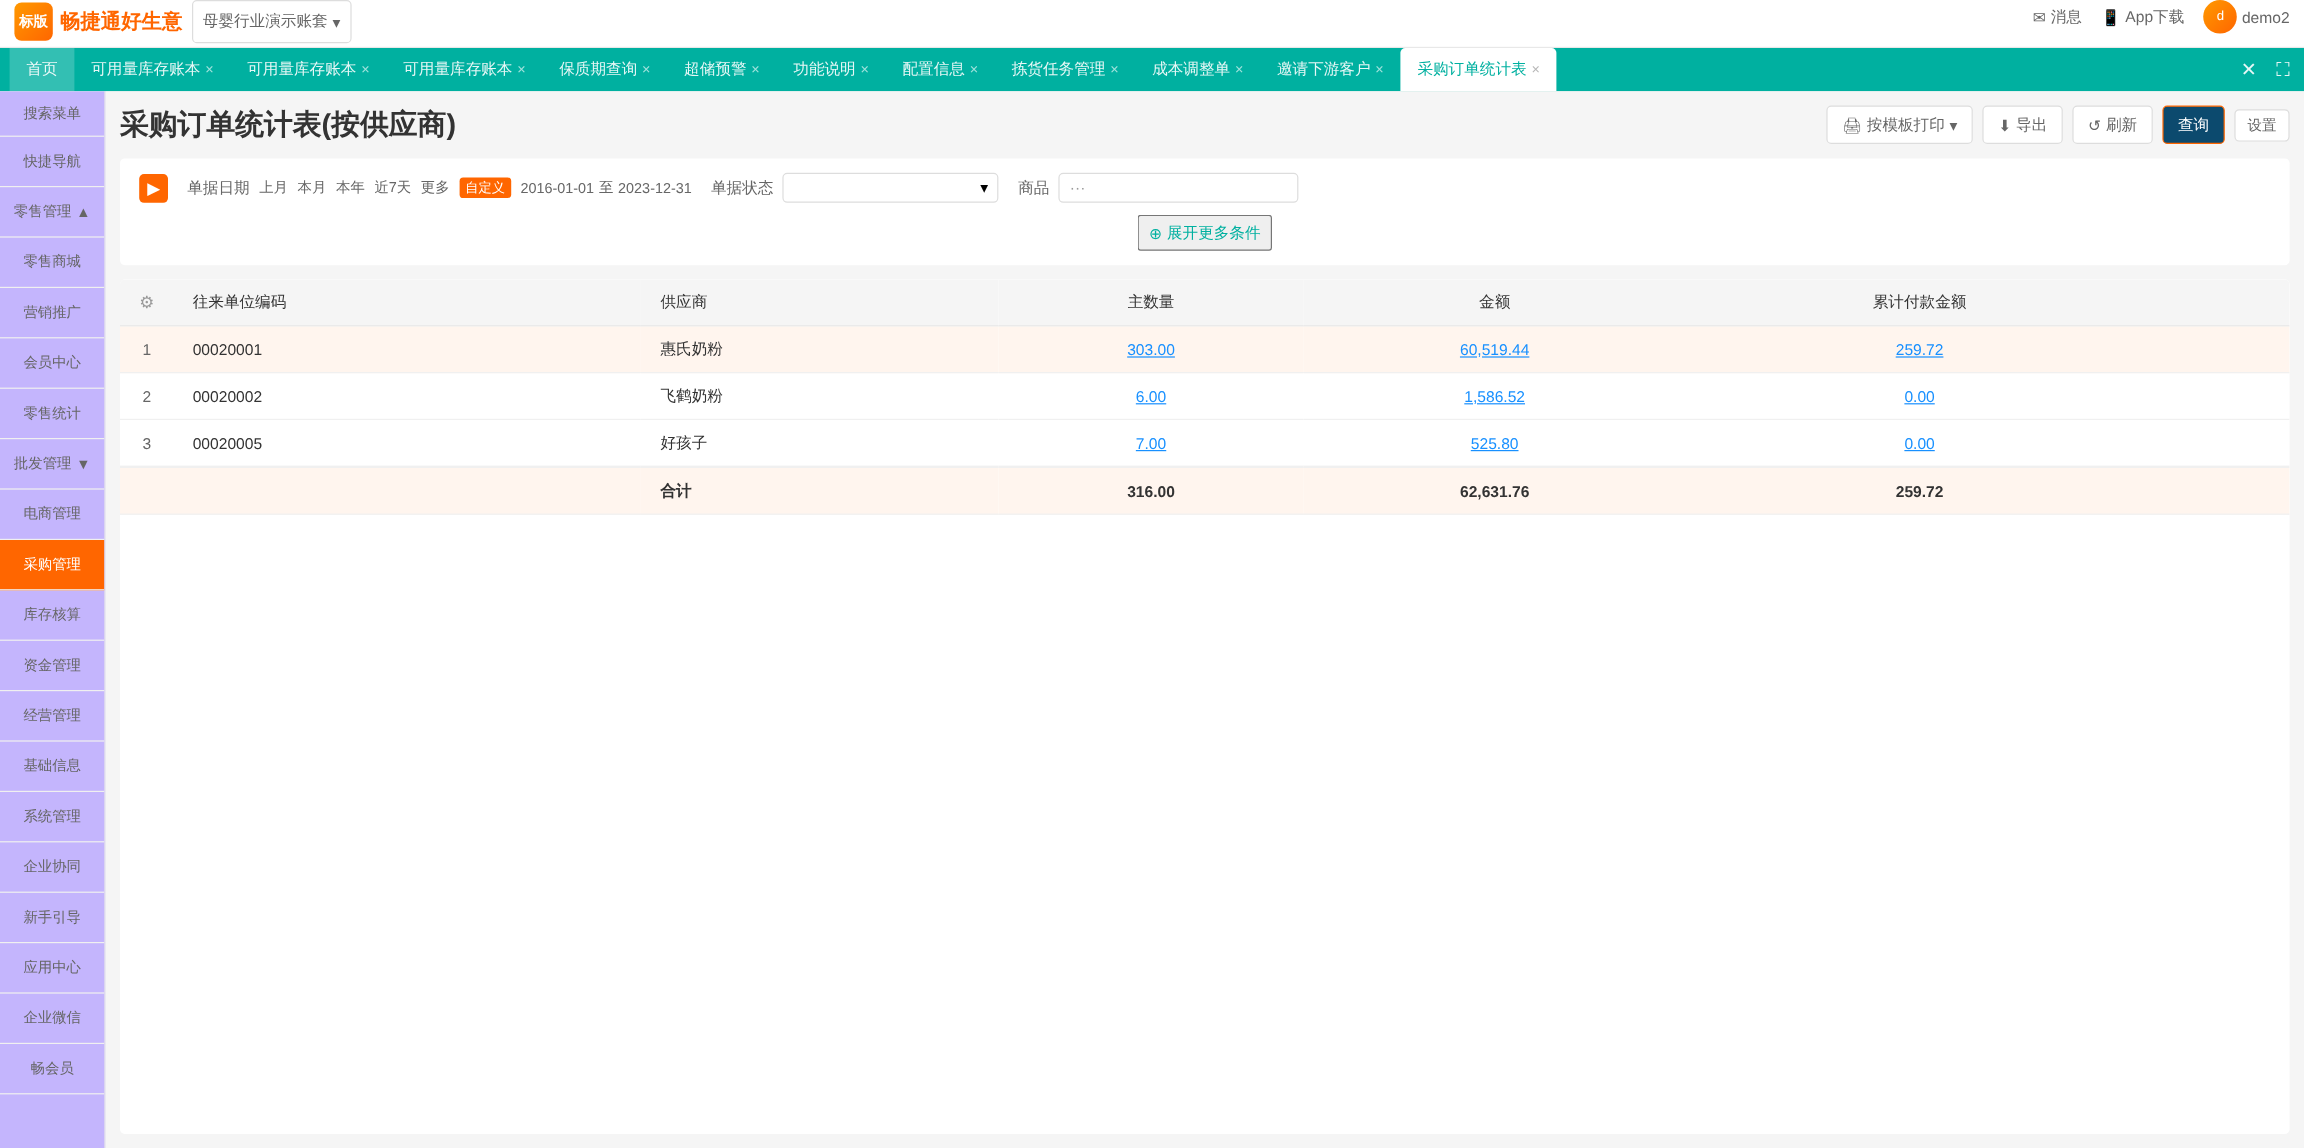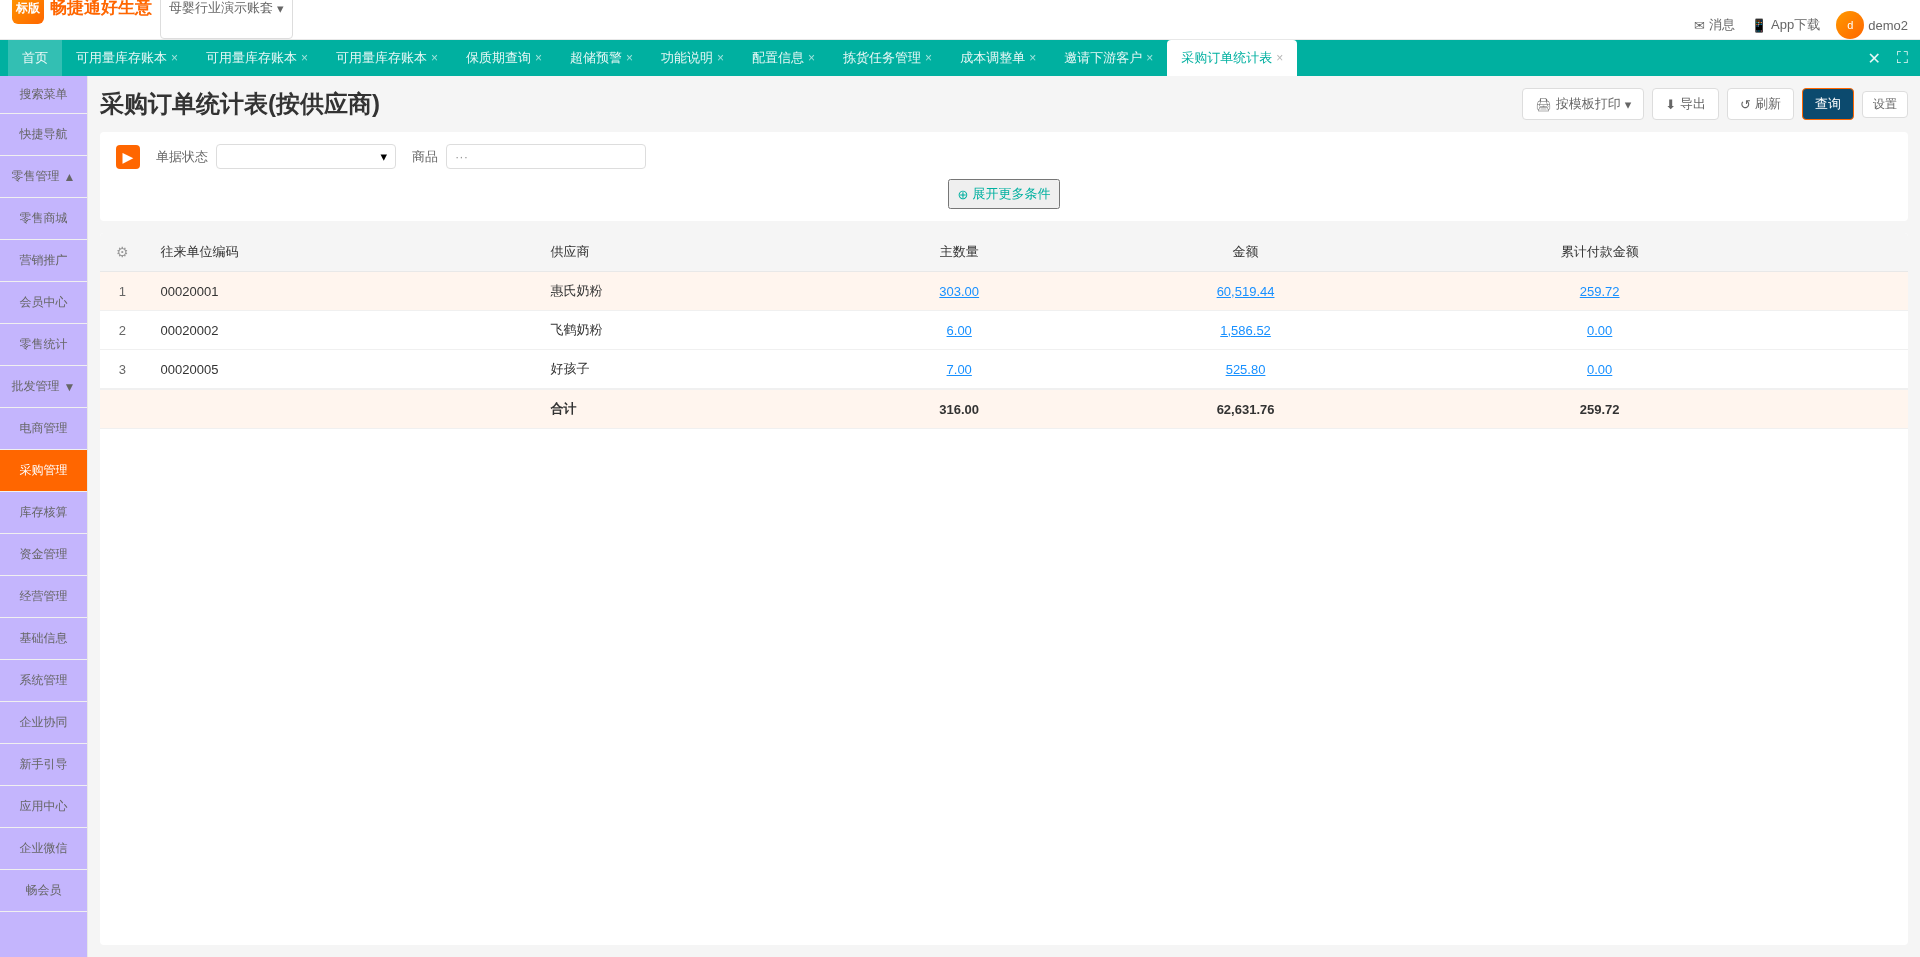--- a/index.html
+++ b/index.html
@@ -1,24 +1,24 @@
 <!DOCTYPE html>
 <html><head>
   <meta charset="utf-8">
   <style>
     * { box-sizing: border-box; margin: 0; padding: 0; }
     body { font-family: 'Microsoft YaHei', Arial, sans-serif; font-size: 13px; background: #f5f5f5; display: flex; flex-direction: column; height: 957px; overflow: hidden; }
 
     
-    .top-bar { height: 40px; background: #fff; display: flex; align-items: flex-end; padding: 0 12px; border-bottom: 1px solid #e8e8e8; justify-content: space-between; }
+    .top-bar { height: 40px; background: #fff; display: flex; align-items: flex-start; padding: 0 12px; border-bottom: 1px solid #e8e8e8; justify-content: space-between; }
     .top-bar-left { display: flex; align-items: center; gap: 8px; }
     .logo-area { display: flex; align-items: center; gap: 6px; }
     .logo-icon { width: 32px; height: 32px; background: linear-gradient(135deg, #ff9900, #ff6600); border-radius: 6px; display: flex; align-items: center; justify-content: center; color: white; font-size: 12px; font-weight: bold; }
     .logo-text { color: #ff6600; font-size: 17px; font-weight: bold; line-height: 1.2; }
-    .workspace-selector { display: flex; align-items: center; gap: 4px; color: #666; font-size: 13px; padding: 21px 8px; border: 1px solid #ddd; border-radius: 4px; cursor: pointer; }
+    .workspace-selector { display: flex; align-items: center; gap: 4px; color: #666; font-size: 13px; padding: 8px 8px; border: 1px solid #ddd; border-radius: 4px; cursor: pointer; }
     .top-bar-right { display: flex; align-items: center; gap: 16px; }
     .top-right-item { display: flex; align-items: center; gap: 4px; color: #666; font-size: 13px; cursor: pointer; }
     .avatar { width: 28px; height: 28px; border-radius: 50%; background: linear-gradient(135deg, #ff9900, #ff6600); display: flex; align-items: center; justify-content: center; color: white; font-size: 11px; }
 
     
     .nav-tabs { height: 36px; background: #00b0a0; display: flex; align-items: center; padding: 0 8px; overflow: hidden; }
     .nav-tab { padding: 0 14px; height: 36px; display: flex; align-items: center; color: rgba(255,255,255,0.9); font-size: 13px; cursor: pointer; white-space: nowrap; position: relative; }
     .nav-tab.home { background: rgba(255,255,255,0.2); }
     .nav-tab .close-icon { margin-left: 4px; opacity: 0.7; font-size: 12px; }
     .nav-tab.active { background: #fff; color: #00b0a0; border-radius: 4px 4px 0 0; }
@@ -260,20 +260,36 @@
         <button class="action-btn-small">
           <span>设置</span>
         </button>
       </div>
     </div>
 
     <div class="filter-section">
       <div class="filter-row">
         <div class="toggle-btn">▶</div>
 
+        <div class="filter-item">
+          <span class="filter-label">单据日期</span>
+          <div class="date-shortcuts">
+            <span class="date-shortcut">上月</span>
+            <span class="date-shortcut">本月</span>
+            <span class="date-shortcut">本年</span>
+            <span class="date-shortcut">近7天</span>
+            <span class="date-shortcut">更多</span>
+            <span class="custom-tag">自定义</span>
+          </div>
+          <div class="date-range">
+            <span>2016-01-01</span>
+            <span>至</span>
+            <span>2023-12-31</span>
+          </div>
+        </div>
 
         <div class="filter-item">
           <span class="filter-label">单据状态</span>
           <div class="filter-select">
             <span></span>
             <span>▾</span>
           </div>
         </div>
 
         <div class="filter-item">

